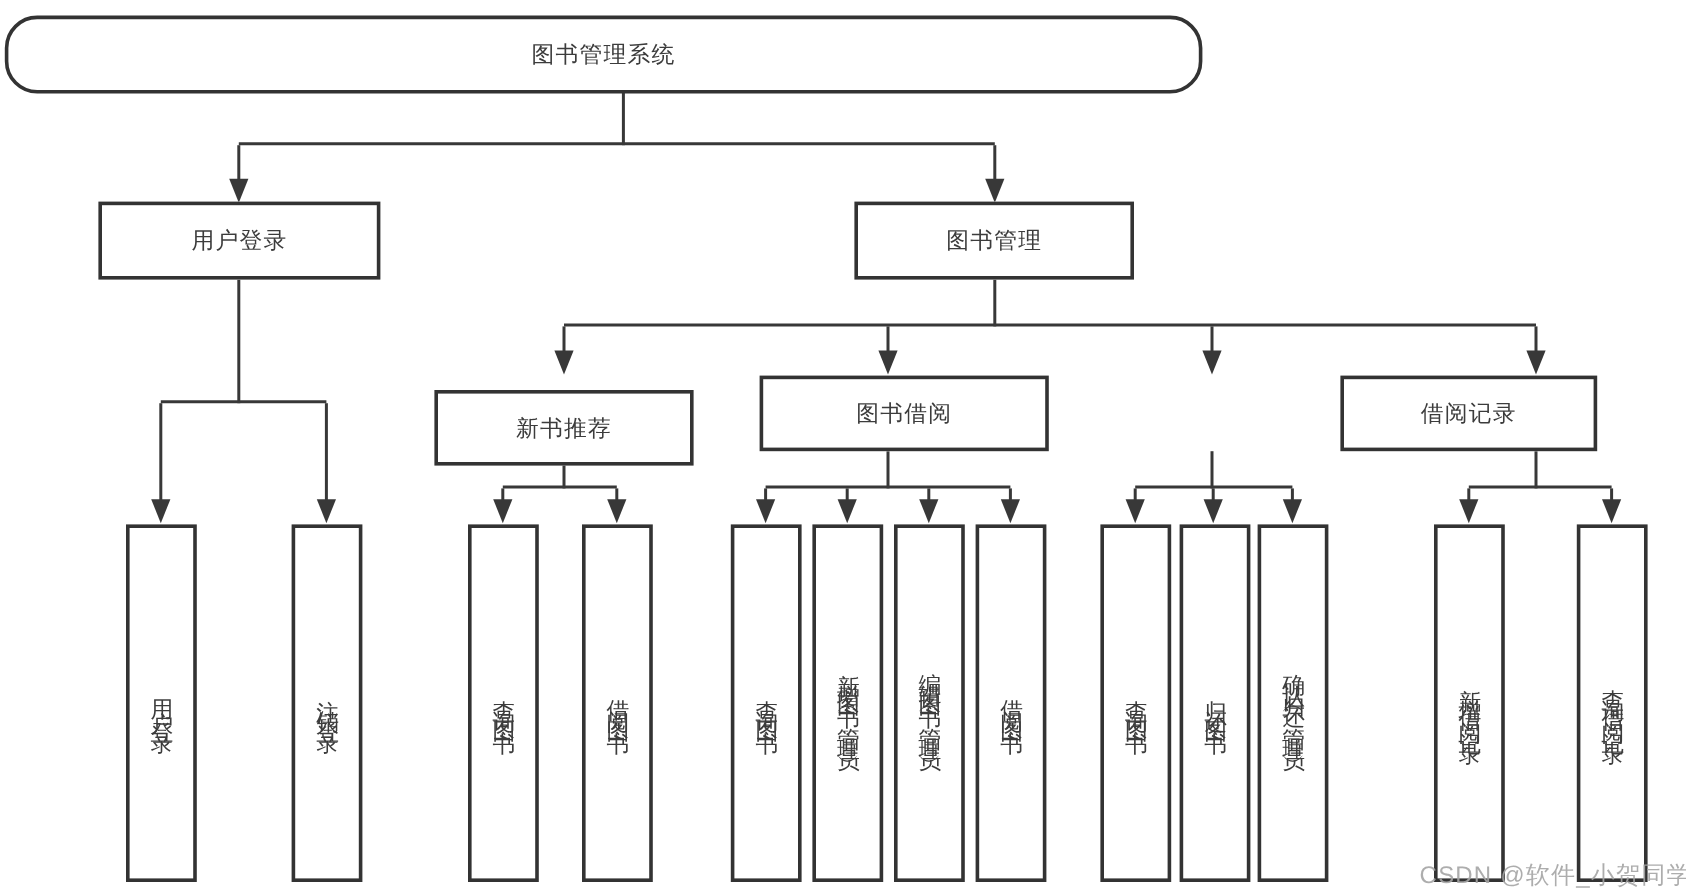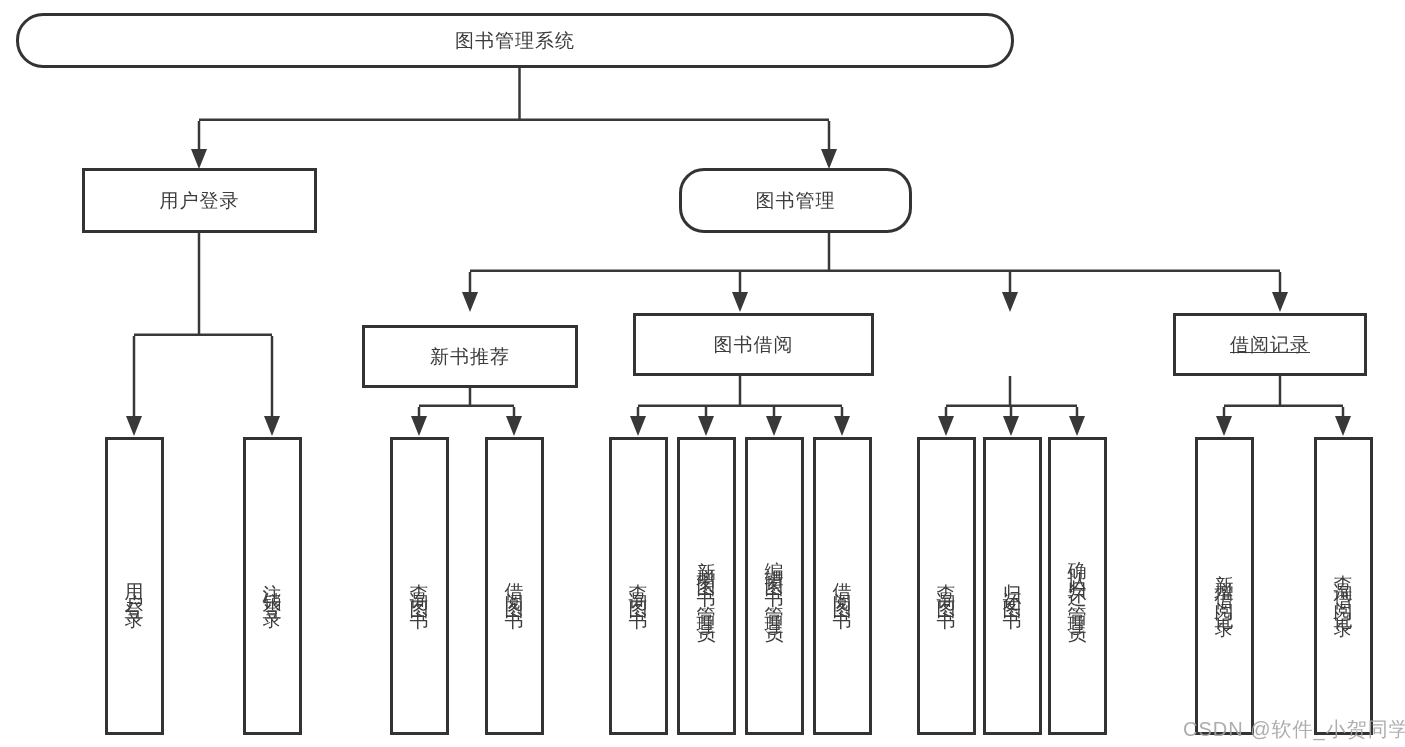--- a/index.html
+++ b/index.html
@@ -36,28 +36,28 @@
   .node.h {  }
 
   .node.v span {
     writing-mode: vertical-rl;
     text-orientation: mixed;
     letter-spacing: 9px;
     line-height: 1;
   }
 
   
-  .n-root            { left: 16px;   top: 13px;  width: 998px; height: 55px; border-radius: 27px; }
+  .n-root            { left: 4px;   top: 13px;  width: 998px; height: 65px; border-radius: 27px; }
   .n-user-login      { left: 82px;   top: 168px; width: 235px; height: 65px; }
-  .n-book-mgmt       { left: 679px;  top: 168px; width: 233px; height: 65px; border-radius: 25px; }
+  .n-book-mgmt       { left: 712px;  top: 168px; width: 233px; height: 65px; }
 
   .n-new-book-rec    { left: 362px;  top: 313px; width: 216px; height: 63px; margin-top: 12px; }
   .n-book-borrow     { left: 633px;  top: 313px; width: 241px; height: 63px; }
   .n-current-borrow  { left: 903px;  top: 313px; width: 215px; height: 63px; }
-  .n-borrow-records  { left: 1173px; top: 313px; width: 194px; height: 63px; text-decoration: underline; }
+  .n-borrow-records  { left: 1117px; top: 313px; width: 214px; height: 63px; }
 
   .leaf { top: 437px; width: 59px; height: 298px; }
   .n-a1 { left: 105px; }
   .n-a2 { left: 243px; }
   .n-b1 { left: 390px; }
   .n-b2 { left: 485px; }
   .n-c1 { left: 609px; }
   .n-c2 { left: 677px; }
   .n-c3 { left: 745px; }
   .n-c4 { left: 813px; }

